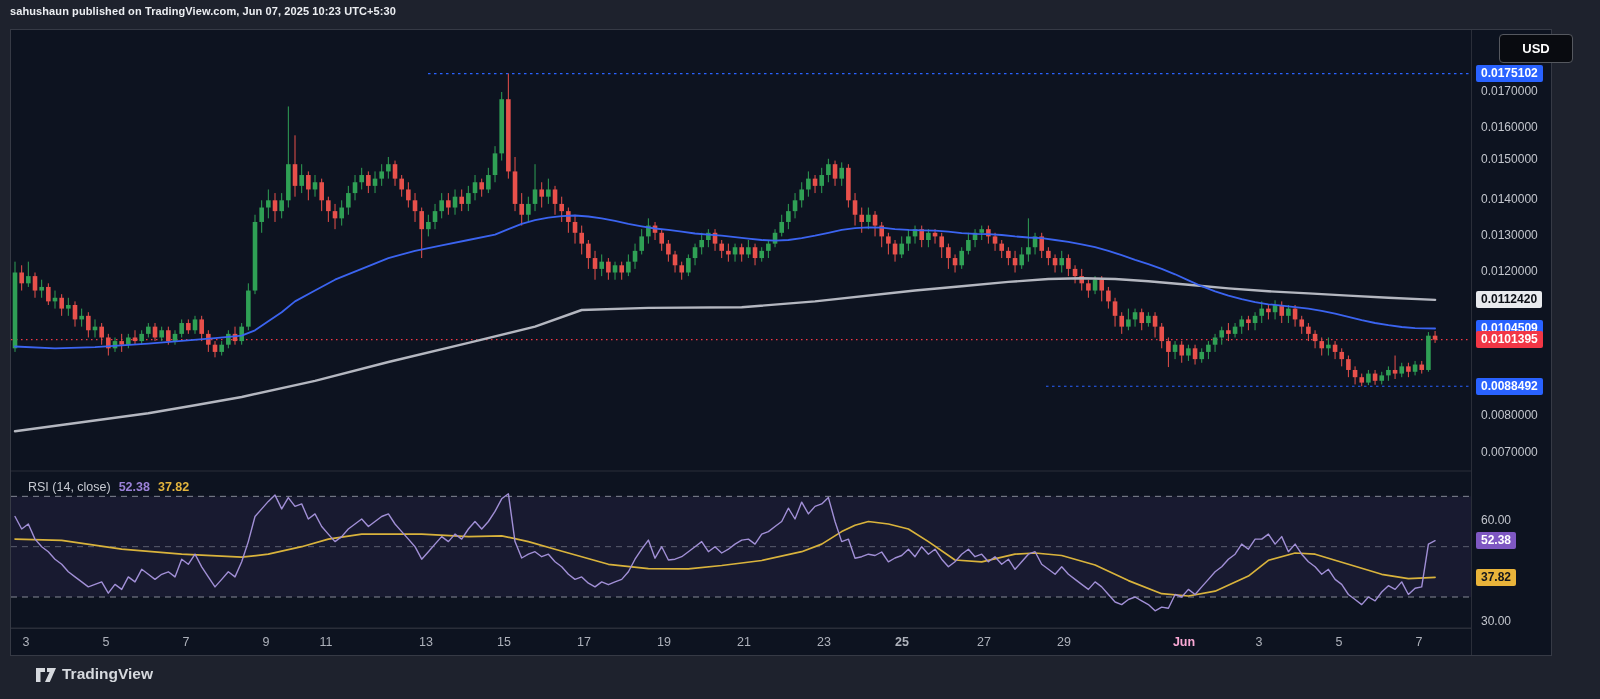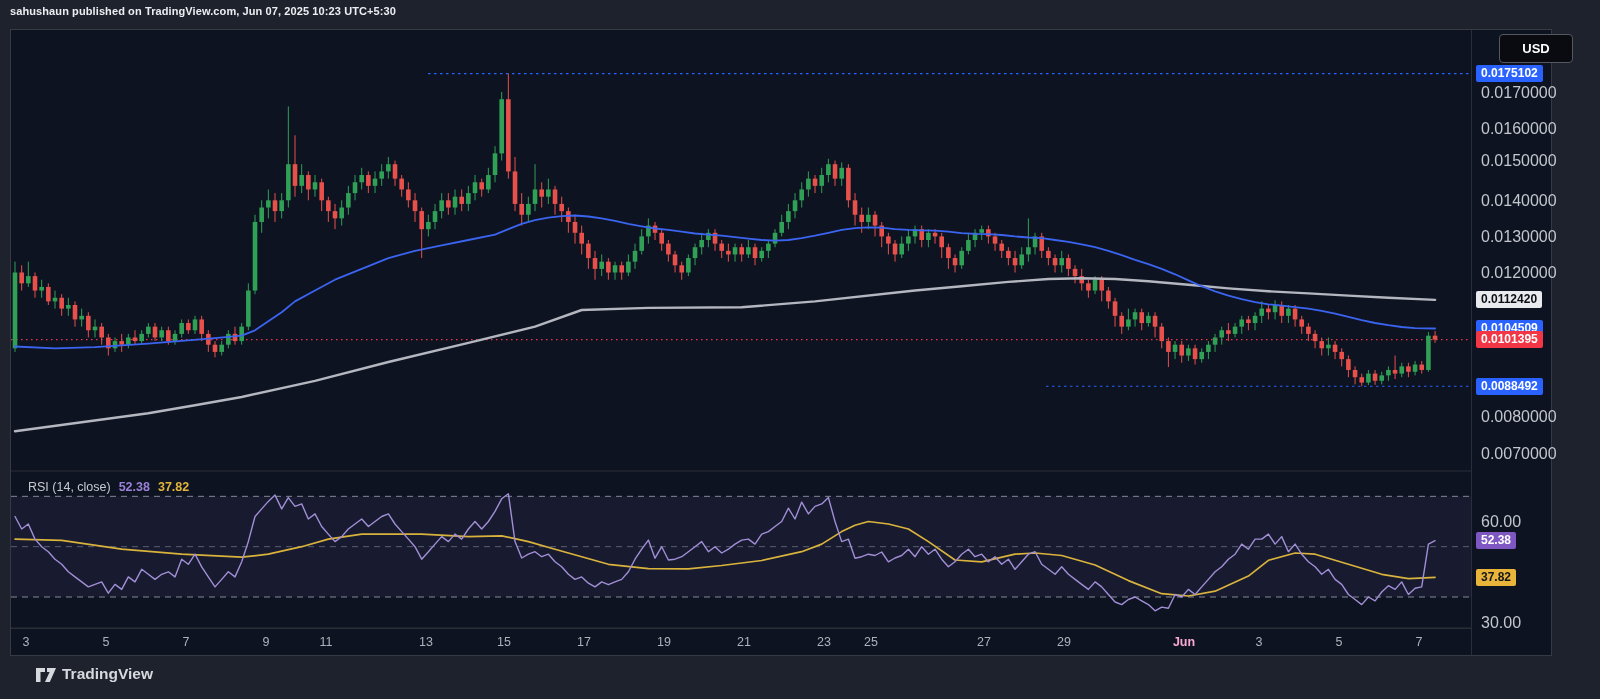--- a/index.html
+++ b/index.html
@@ -11,21 +11,21 @@
   svg{position:absolute;left:0;top:0;}
   #legend{position:absolute;left:17px;top:7px;z-index:5;}
   #symline{font-size:13.5px;color:#d5d8df;}
   #indline{margin-top:4px;font-size:13px;color:#9aa0ac;}
   #indline .v-blue{color:#3e6ff0;font-weight:bold;margin-left:7px;}
   #indline .v-white{color:#f1f3f6;font-weight:bold;margin-left:9px;}
   #rsilegend{position:absolute;left:17px;top:450px;z-index:5;font-size:12.5px;color:#c6c9d1;}
   #rsilegend .v-purple{color:#9b82d8;font-weight:bold;margin-left:8px;}
   #rsilegend .v-yellow{color:#e3b53d;font-weight:bold;margin-left:8px;}
   #axiscol{position:absolute;left:1460px;top:0;width:80px;height:625px;border-left:1px solid #2a2e39;cursor:ns-resize;}
-  .tick{position:absolute;left:9px;font-size:16px;color:#c3c6cd;white-space:nowrap;}
+  .tick{position:absolute;left:9px;font-size:12px;color:#c3c6cd;white-space:nowrap;}
   .badge{position:absolute;left:4px;height:17px;line-height:17px;padding:0 5px;font-size:12px;font-weight:bold;border-radius:2px;white-space:nowrap;}
   .badge.blue{background:#2962ff;color:#fff;}
   .badge.red{background:#f23645;color:#fff;}
   .badge.white{background:#e8eaee;color:#0b0e15;}
   .badge.purple{background:#7e57c2;color:#fff;}
   .badge.yellow{background:#e9b43a;color:#14161c;}
   #usdbtn{position:absolute;left:1468px;top:4px;width:72px;height:27px;background:#090b10;border:1.5px solid #55585f;border-radius:4px;color:#fff;
     font-size:13px;font-weight:bold;display:flex;align-items:center;justify-content:center;cursor:pointer;z-index:6;margin-left:20px;}
   #timeaxis{position:absolute;left:0;top:598px;width:1460px;height:27px;border-top:1px solid #2a2e39;cursor:ew-resize;}
   .tlabel{position:absolute;top:6px;transform:translateX(-50%);font-size:12.5px;color:#aeb2bb;}
@@ -493,21 +493,21 @@
           <div class="tlabel" style="left: 95px;">5</div>
           <div class="tlabel" style="left: 175px;">7</div>
           <div class="tlabel" style="left: 255px;">9</div>
           <div class="tlabel" style="left: 315px;">11</div>
           <div class="tlabel" style="left: 415px;">13</div>
           <div class="tlabel" style="left: 493px;">15</div>
           <div class="tlabel" style="left: 573px;">17</div>
           <div class="tlabel" style="left: 653px;">19</div>
           <div class="tlabel" style="left: 733px;">21</div>
           <div class="tlabel" style="left: 813px;">23</div>
-          <div class="tlabel" style="left: 860px;">25</div>
+          <div class="tlabel" style="left: 891px; font-weight: bold;">25</div>
           <div class="tlabel" style="left: 973px;">27</div>
           <div class="tlabel" style="left: 1053px;">29</div>
           <div class="tlabel bold" style="left: 1173px;">Jun</div>
           <div class="tlabel" style="left: 1248px;">3</div>
           <div class="tlabel" style="left: 1328px;">5</div>
           <div class="tlabel" style="left: 1408px;">7</div>
         </div>
     </div>
     <div id="axiscol">
         <div class="tick" style="top: 53.5px;">0.0170000</div>

